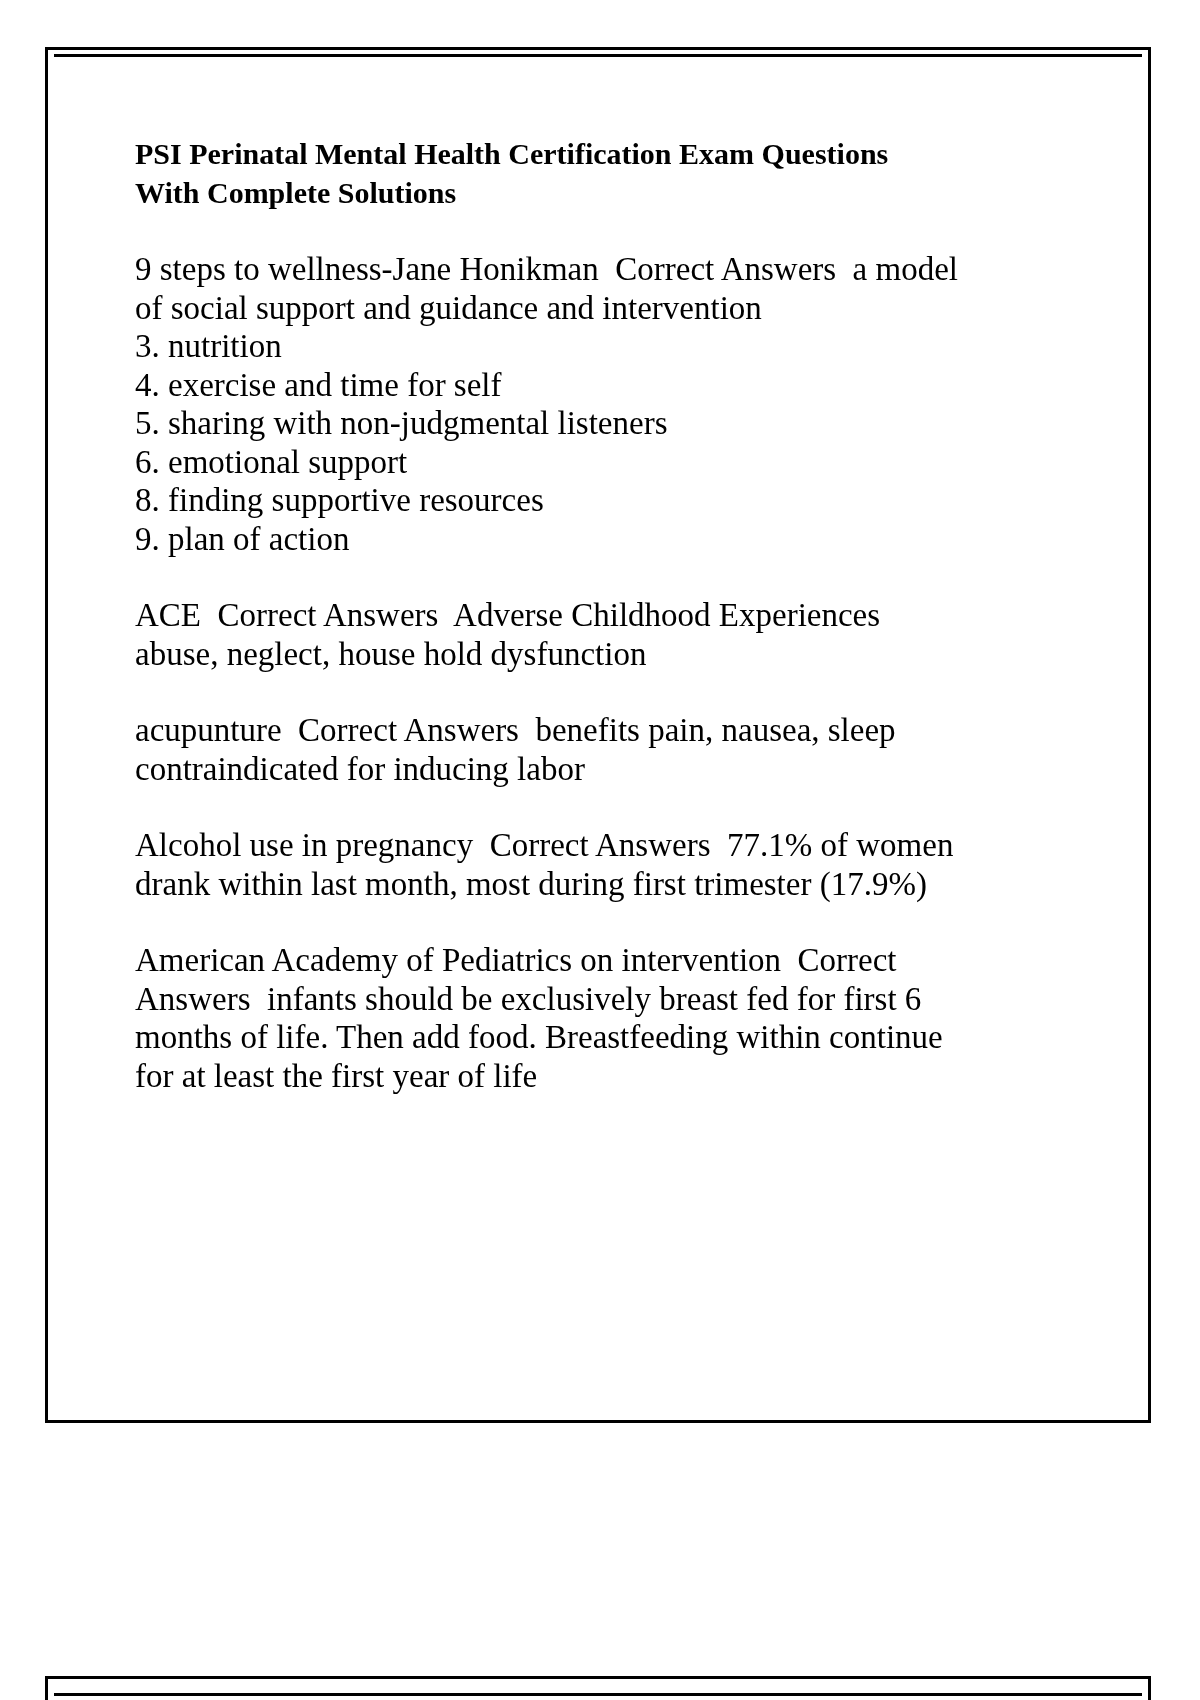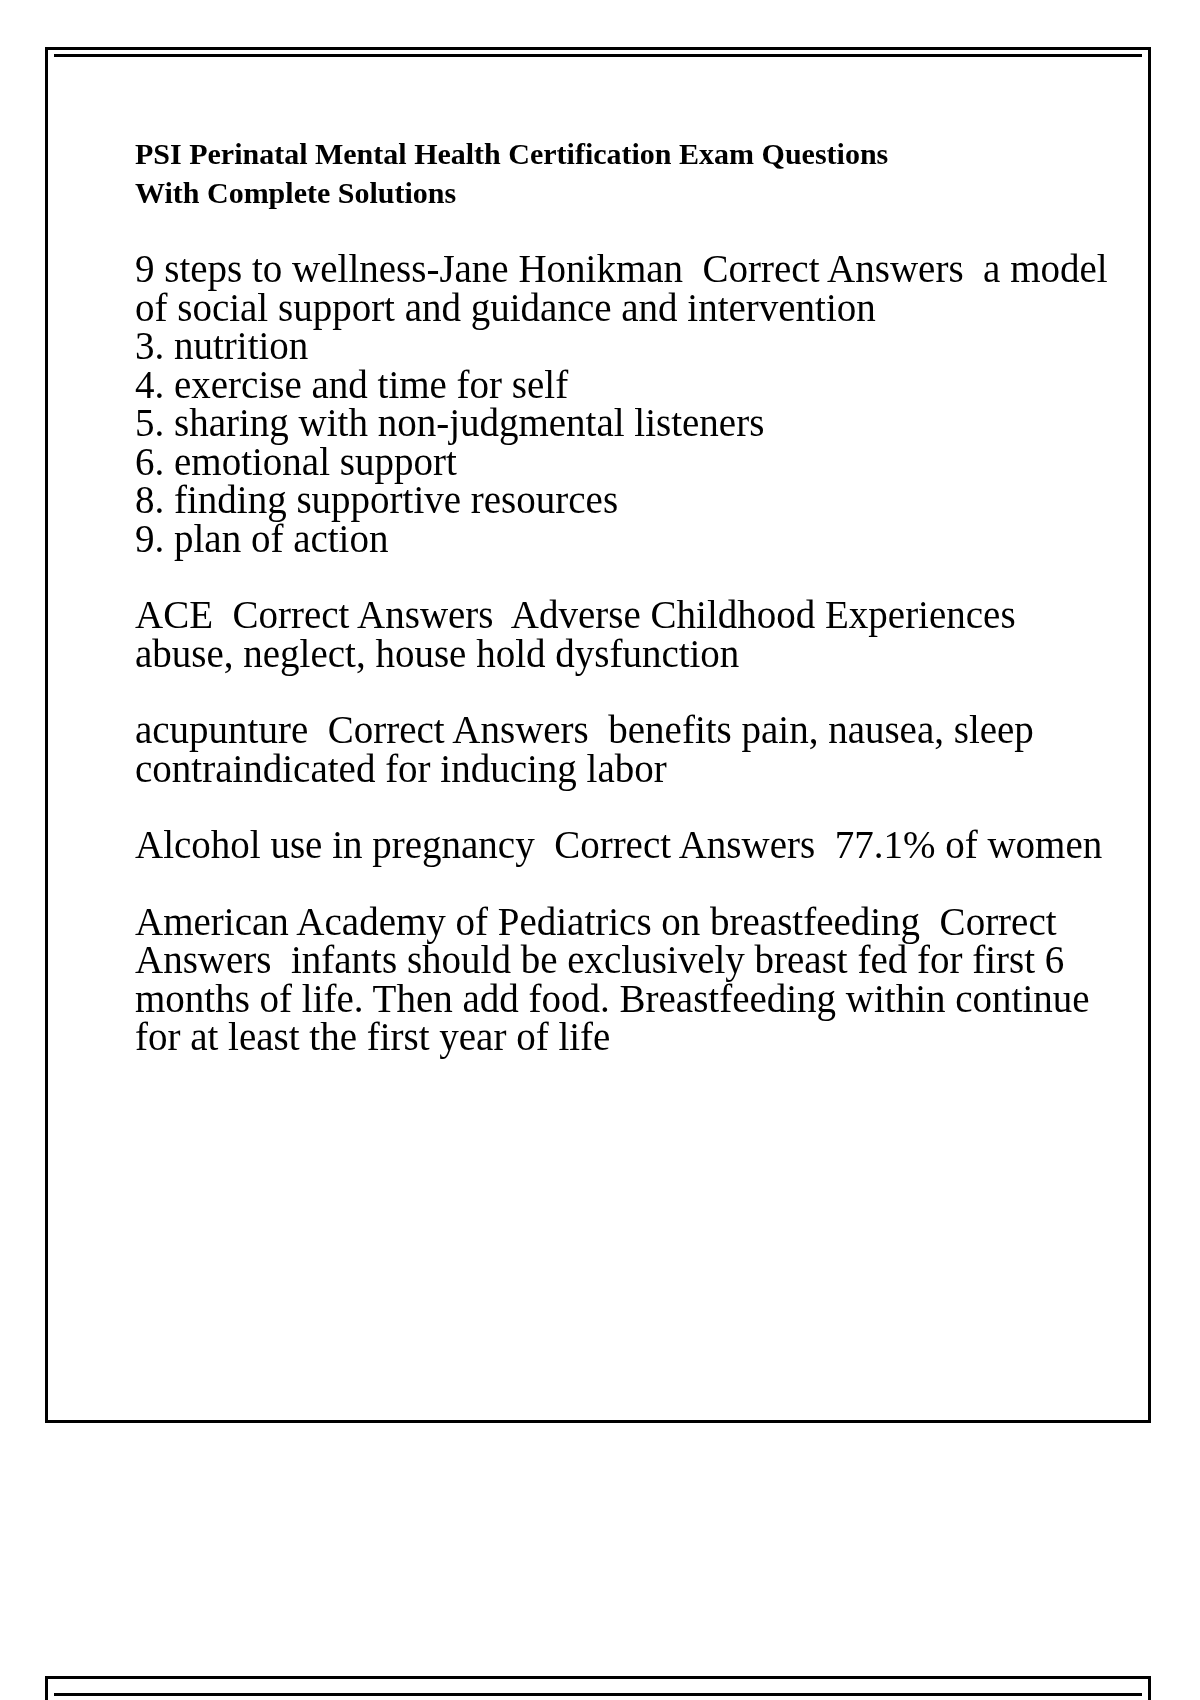--- a/index.html
+++ b/index.html
@@ -55,21 +55,21 @@
     top: 134px;
     width: 1000px;
   }
   .title {
     font-weight: bold;
     font-size: 30px;
     line-height: 39px;
     margin-bottom: 38px;
   }
   .para {
-    font-size: 39px;
+    font-size: 33px;
     line-height: 38.5px;
     margin-bottom: 38px;
   }
   .line {
     white-space: pre;
   }
 </style>
 </head>
 <body>
 
@@ -102,24 +102,25 @@
       <div class="line">abuse, neglect, house hold dysfunction</div>
     </div>
 
     <div class="para">
       <div class="line">acupunture  Correct Answers  benefits pain, nausea, sleep</div>
       <div class="line">contraindicated for inducing labor</div>
     </div>
 
     <div class="para">
       <div class="line">Alcohol use in pregnancy  Correct Answers  77.1% of women</div>
+      <div class="line">drank within last month, most during first trimester (17.9%)</div>
     </div>
 
     <div class="para">
-      <div class="line">American Academy of Pediatrics on breastfeeding  Correct</div>
+      <div class="line">American Academy of Pediatrics on intervention  Correct</div>
       <div class="line">Answers  infants should be exclusively breast fed for first 6</div>
       <div class="line">months of life. Then add food. Breastfeeding within continue</div>
       <div class="line">for at least the first year of life</div>
     </div>
 
   </div>
 
   <div class="next-frame">
     <div class="next-inner"></div>
   </div>

